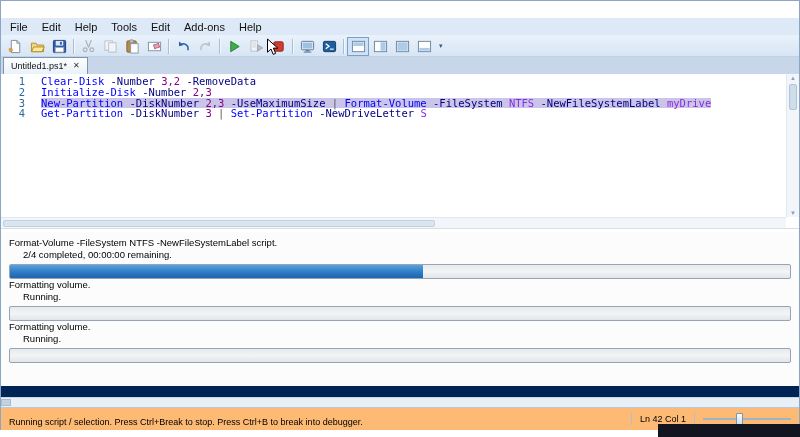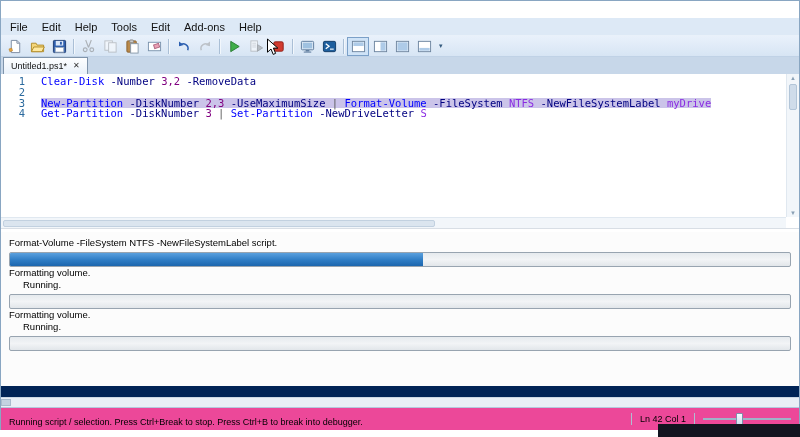--- a/index.html
+++ b/index.html
@@ -77,21 +77,21 @@
   
   .console-strip { position:absolute; left:0; top:385px; right:0; height:11px; background:#012456; }
 
   
   .hscroll2 { position:absolute; left:0; top:396px; right:0; height:10px; background:#e9eff6;
               border-top:1px solid #cdd8e4; }
   .hscroll2 .thumb2 { position:absolute; left:0; top:1px; width:10px; height:7px; background:#c3d2e1;
                       border:1px solid #aabccd; }
 
   
-  .statusbar { position:absolute; left:0; top:406px; right:0; height:23px; background:#ec4899;
+  .statusbar { position:absolute; left:0; top:406px; right:0; height:23px; background:#fdba74;
                border-top:1px solid #b5c8dd; font-size:9px; color:#000; }
   .status-msg { position:absolute; left:8px; bottom:3px; white-space:nowrap; }
   .status-right { position:absolute; right:8px; bottom:5px; display:flex; align-items:center; gap:8px; }
   .status-sep { width:1px; height:12px; background:#aebfd2; }
   .status-pos { font-size:9px; white-space:nowrap; }
   .zoom-slider { position:relative; width:88px; height:12px; }
   .zoom-track { position:absolute; left:0; right:0; top:5px; height:2px; background:#9fb3c8; }
   .zoom-thumb { position:absolute; left:38%; top:0; width:7px; height:12px;
                 background:linear-gradient(180deg,#f8fbff,#cfdff0); border:1px solid #7a93ad; border-radius:1px; }
 
@@ -281,39 +281,40 @@
     <div class="tabbar">
       <div class="tab">
         <span>Untitled1.ps1*</span>
         <span class="tab-close">✕</span>
       </div>
     </div>
 
     <div class="editor">
       <div class="code" id="code">
           <div class="code-row"><span class="ln" style="color: rgb(43, 106, 158);">1</span><span class="lt"><span style="color: rgb(0, 0, 255);">Clear-Disk</span><span style="color: rgb(0, 0, 0);"> </span><span style="color: rgb(0, 0, 128);">-Number</span><span style="color: rgb(0, 0, 0);"> </span><span style="color: rgb(128, 0, 128);">3,2</span><span style="color: rgb(0, 0, 0);"> </span><span style="color: rgb(0, 0, 128);">-RemoveData</span></span></div>
-          <div class="code-row"><span class="ln" style="color: rgb(43, 106, 158);">2</span></div>
+          <div class="code-row"><span class="ln" style="color: rgb(43, 106, 158);">2</span><span class="lt"><span style="color: rgb(0, 0, 255);">Initialize-Disk</span><span style="color: rgb(0, 0, 0);"> </span><span style="color: rgb(0, 0, 128);">-Number</span><span style="color: rgb(0, 0, 0);"> </span><span style="color: rgb(128, 0, 128);">2,3</span></span></div>
           <div class="code-row"><span class="ln" style="color: rgb(43, 106, 158);">3</span><span class="lt sel"><span style="color: rgb(0, 0, 255);">New-Partition</span><span style="color: rgb(0, 0, 0);"> </span><span style="color: rgb(0, 0, 128);">-DiskNumber</span><span style="color: rgb(0, 0, 0);"> </span><span style="color: rgb(128, 0, 128);">2,3</span><span style="color: rgb(0, 0, 0);"> </span><span style="color: rgb(0, 0, 128);">-UseMaximumSize</span><span style="color: rgb(0, 0, 0);"> </span><span style="color: rgb(90, 90, 90);">|</span><span style="color: rgb(0, 0, 0);"> </span><span style="color: rgb(0, 0, 255);">Format-Volume</span><span style="color: rgb(0, 0, 0);"> </span><span style="color: rgb(0, 0, 128);">-FileSystem</span><span style="color: rgb(0, 0, 0);"> </span><span style="color: rgb(138, 43, 226);">NTFS</span><span style="color: rgb(0, 0, 0);"> </span><span style="color: rgb(0, 0, 128);">-NewFileSystemLabel</span><span style="color: rgb(0, 0, 0);"> </span><span style="color: rgb(138, 43, 226);">myDrive</span></span></div>
           <div class="code-row"><span class="ln" style="color: rgb(43, 106, 158);">4</span><span class="lt"><span style="color: rgb(0, 0, 255);">Get-Partition</span><span style="color: rgb(0, 0, 0);"> </span><span style="color: rgb(0, 0, 128);">-DiskNumber</span><span style="color: rgb(0, 0, 0);"> </span><span style="color: rgb(128, 0, 128);">3</span><span style="color: rgb(0, 0, 0);"> </span><span style="color: rgb(90, 90, 90);">|</span><span style="color: rgb(0, 0, 0);"> </span><span style="color: rgb(0, 0, 255);">Set-Partition</span><span style="color: rgb(0, 0, 0);"> </span><span style="color: rgb(0, 0, 128);">-NewDriveLetter</span><span style="color: rgb(0, 0, 0);"> </span><span style="color: rgb(138, 43, 226);">S</span></span></div>
         </div>
       <div class="vscroll">
         <div class="arr up">▲</div>
         <div class="thumb"></div>
         <div class="arr dn">▼</div>
       </div>
       <div class="hscroll">
         <div class="thumb"></div>
       </div>
     </div>
 
     <div class="splitter"></div>
 
     <div class="progress-pane" id="progress">
         <div class="prog prog-main">
           <div class="prog-activity">Format-Volume -FileSystem NTFS -NewFileSystemLabel script.</div>
+          <div class="prog-status">2/4 completed, 00:00:00 remaining.</div>
           <div class="prog-bar">
             <div class="prog-fill" style="width: 53%;"></div>
           </div>
         </div>
         <div class="prog prog-child">
           <div class="prog-activity">Formatting volume.</div>
           <div class="prog-status">Running.</div>
           <div class="prog-bar">
             <div class="prog-fill" style="width: 0%;"></div>
           </div>

